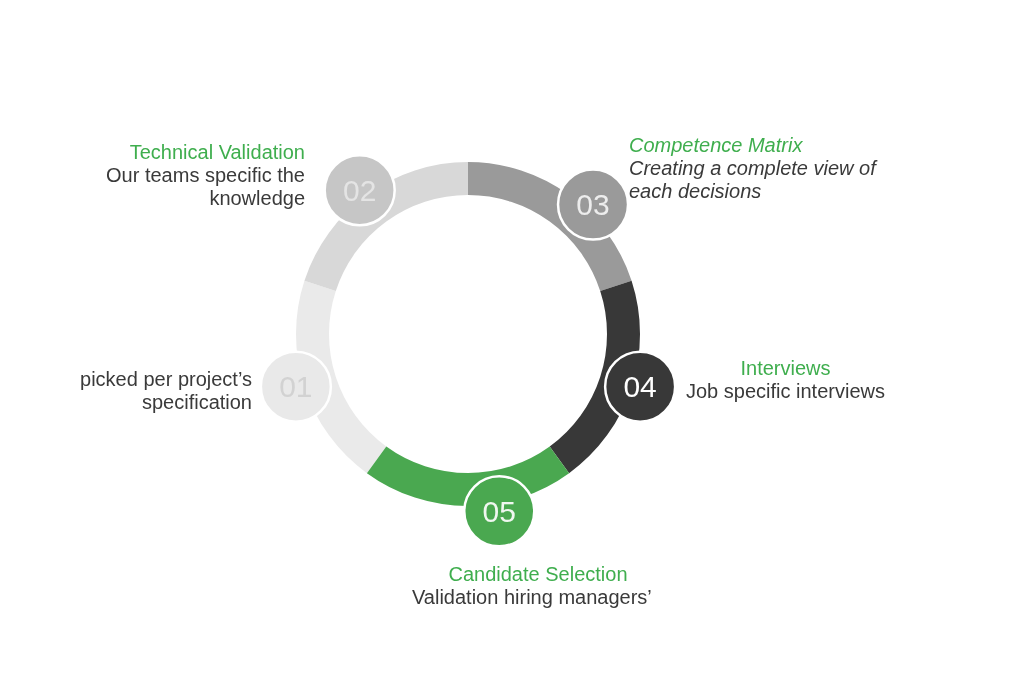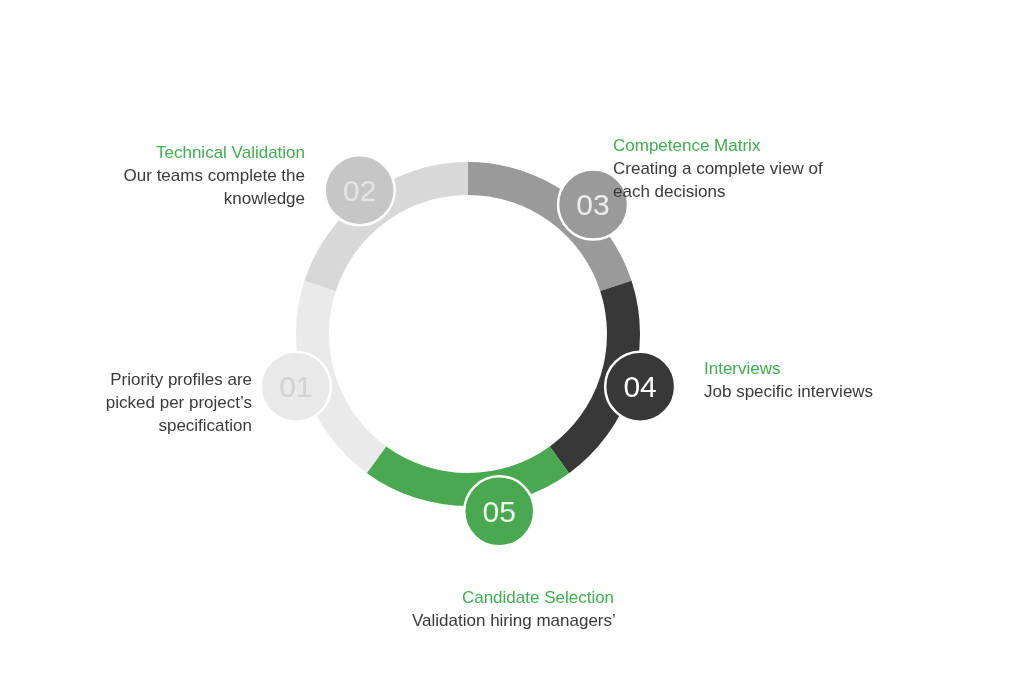--- a/index.html
+++ b/index.html
@@ -15,21 +15,21 @@
     overflow: hidden;
     font-family: "Liberation Sans", "DejaVu Sans", sans-serif;
   }
   #wheel-svg {
     position: absolute;
     left: 0;
     top: 0;
   }
   .label {
     position: absolute;
-    font-size: 17px;
+    font-size: 20px;
     line-height: 23px;
     color: #3a3a3a;
     white-space: nowrap;
   }
   .label .title {
     color: #3fae4e;
   }
   .align-right {
     text-align: right;
   }
@@ -39,23 +39,23 @@
   .center-title .title {
     text-align: center;
   }
   .badge-num {
     font-family: "Liberation Sans", "DejaVu Sans", sans-serif;
     font-size: 30px;
   }
   
   #label-step-01 { top: 368px; right: 772px; }
   #label-step-02 { top: 141px; right: 719px; }
-  #label-step-03 { top: 134px; left: 613px; }
-  #label-step-04 { top: 357px; left: 704px; }
-  #label-step-05 { top: 586px; left: 412px; width: 252px; }
+  #label-step-03 { top: 134px; left: 629px; font-style: italic; }
+  #label-step-04 { top: 357px; left: 686px; text-align: center; }
+  #label-step-05 { top: 563px; left: 412px; width: 252px; }
 </style>
 </head>
 <body>
 
 <div class="canvas">
 
   <svg id="wheel-svg" width="1024" height="676" viewBox="0 0 1024 676">
       <path d="M 366.90093660569465 473.150923032491 A 172 172 0 0 1 304.4182791972336 280.84907696750906 L 335.8031442349736 291.04663778188234 A 139 139 0 0 0 386.29784993134626 446.4533622181177 Z" fill="#eaeaea"></path>
       <path d="M 304.4182791972336 280.84907696750906 A 172 172 0 0 1 467.99999999999994 162 L 467.99999999999994 195 A 139 139 0 0 0 335.8031442349736 291.04663778188234 Z" fill="#d8d8d8"></path>
       <path d="M 468 162 A 172 172 0 0 1 631.5817208027664 280.84907696750906 L 600.1968557650264 291.0466377818823 A 139 139 0 0 0 468 195 Z" fill="#9a9a9a"></path>
@@ -67,28 +67,27 @@
       <text x="359.6732958326313" y="200.7456081914873" text-anchor="middle" fill="#e4e4e4" class="badge-num">02</text>
       <circle cx="593.0385066826195" cy="204.5188359390428" r="35" fill="#9a9a9a" stroke="#ffffff" stroke-width="2.5"></circle>
       <text x="593.0385066826195" y="215.0188359390428" text-anchor="middle" fill="#ededed" class="badge-num">03</text>
       <circle cx="640.1348560733463" cy="386.6269068500926" r="35" fill="#383838" stroke="#ffffff" stroke-width="2.5"></circle>
       <text x="640.1348560733463" y="397.1269068500926" text-anchor="middle" fill="#ffffff" class="badge-num">04</text>
       <circle cx="499.25667198004743" cy="511.26539554219744" r="35" fill="#4aa850" stroke="#ffffff" stroke-width="2.5"></circle>
       <text x="499.25667198004743" y="521.7653955421974" text-anchor="middle" fill="#f0f7f0" class="badge-num">05</text>
     </svg>
 
   <div class="label align-right" id="label-step-01" style="color: rgb(58, 58, 58);">
-    <div class="line">Priority profiles are</div>
     <div class="line">picked per project’s</div>
     <div class="line">specification</div>
   </div>
 
   <div class="label align-right" id="label-step-02" style="color: rgb(58, 58, 58);">
     <div class="title" style="color: rgb(63, 174, 78);">Technical Validation</div>
-    <div class="line">Our teams complete the</div>
+    <div class="line">Our teams specific the</div>
     <div class="line">knowledge</div>
   </div>
 
   <div class="label align-left" id="label-step-03" style="color: rgb(58, 58, 58);">
     <div class="title" style="color: rgb(63, 174, 78);">Competence Matrix</div>
     <div class="line">Creating a complete view of</div>
     <div class="line">each decisions</div>
   </div>
 
   <div class="label align-left" id="label-step-04" style="color: rgb(58, 58, 58);">

